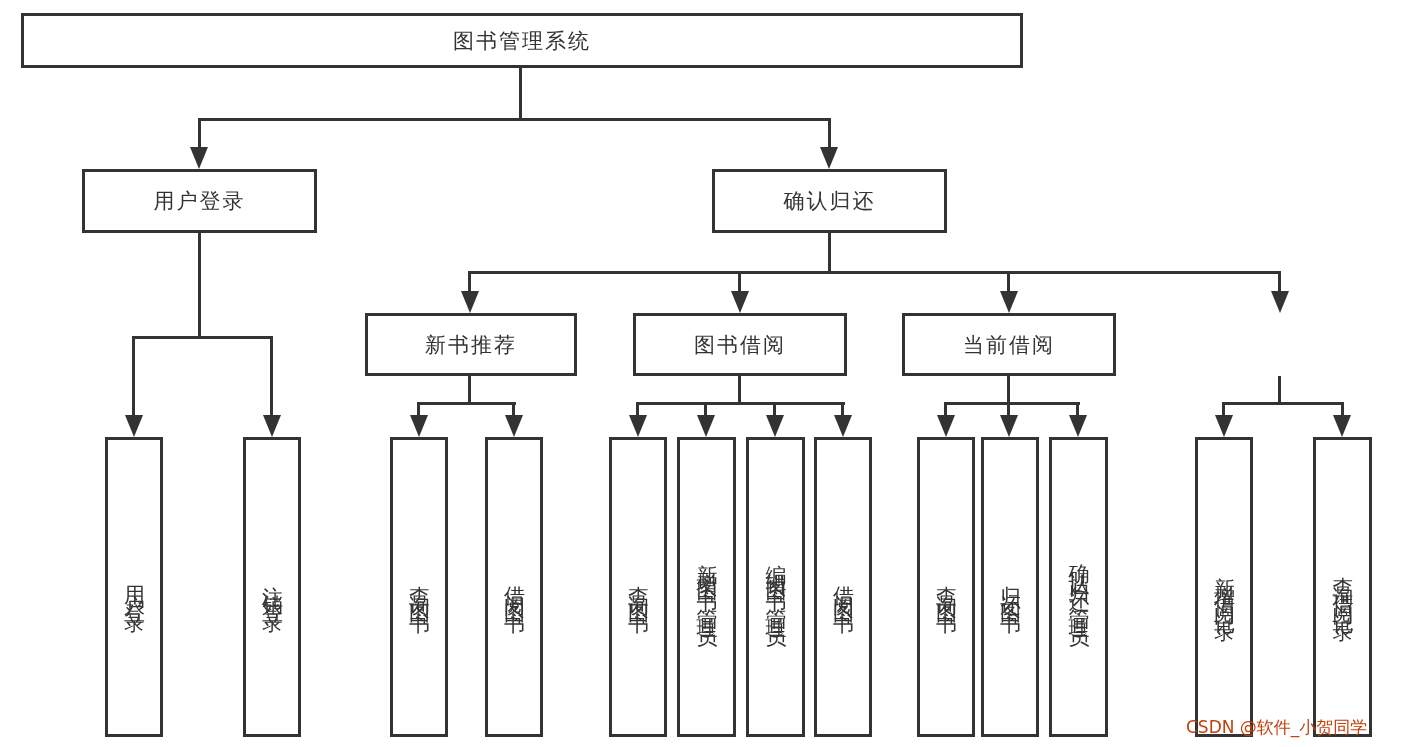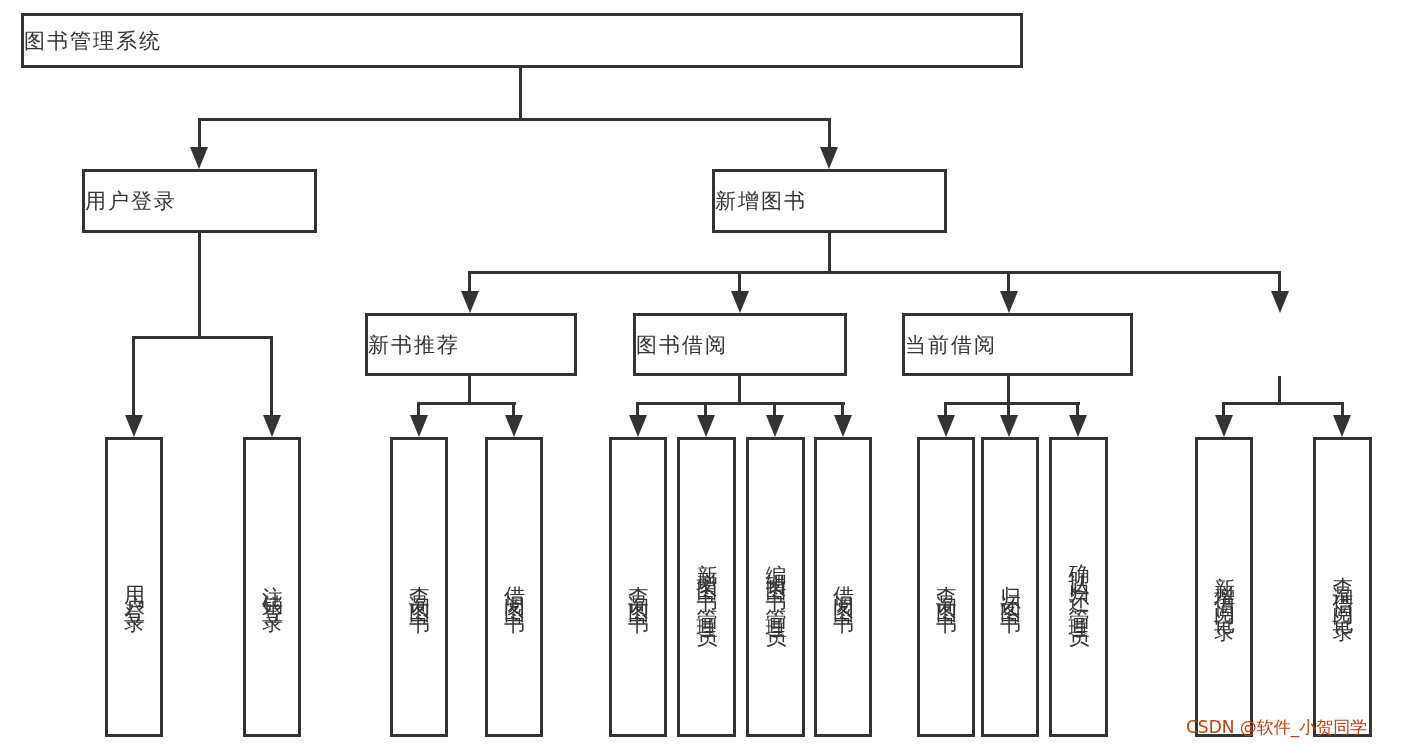--- a/index.html
+++ b/index.html
@@ -9,21 +9,21 @@
     background:#ffffff;
     font-family:"DejaVu Sans","Liberation Sans",sans-serif;
     color:#333333;
     overflow:hidden;
   }
   .box{
     position:absolute;
     box-sizing:border-box;
     border:3px solid #333333;
     background:#ffffff;
-    display:flex;align-items:center;justify-content:flex-start;
+    display:flex;align-items:center;justify-content:center;
   }
   .box .lbl{
     font-size:21px;
     letter-spacing:2px;
     color:#333333;
     white-space:nowrap;
   }
   .vbox{
     position:absolute;
     box-sizing:border-box;
@@ -71,21 +71,21 @@
   <div class="line h" style="left:198px;top:118px;width:633px"></div>
   <div class="line v" style="left:198px;top:118px;height:32px"></div>
   <div class="arr" style="left:190px;top:147px"></div>
   <div class="line v" style="left:828px;top:118px;height:32px"></div>
   <div class="arr" style="left:820px;top:147px"></div>
 
   <div class="box" style="left:82px;top:169px;width:235px;height:64px">
     <span class="lbl">用户登录</span>
   </div>
   <div class="box" style="left:712px;top:169px;width:235px;height:64px">
-    <span class="lbl">新增图书</span>
+    <span class="lbl">确认归还</span>
   </div>
 
   <div class="line v" style="left:198px;top:233px;height:106px"></div>
   <div class="line h" style="left:132px;top:336px;width:141px"></div>
   <div class="line v" style="left:132px;top:336px;height:82px"></div>
   <div class="arr" style="left:125px;top:415px"></div>
   <div class="line v" style="left:270px;top:336px;height:82px"></div>
   <div class="arr" style="left:263px;top:415px"></div>
 
   <div class="line v" style="left:828px;top:233px;height:41px"></div>
@@ -98,21 +98,21 @@
   <div class="arr" style="left:1000px;top:291px"></div>
   <div class="line v" style="left:1278px;top:271px;height:24px"></div>
   <div class="arr" style="left:1271px;top:291px"></div>
 
   <div class="box" style="left:365px;top:313px;width:212px;height:63px">
     <span class="lbl">新书推荐</span>
   </div>
   <div class="box" style="left:633px;top:313px;width:214px;height:63px">
     <span class="lbl">图书借阅</span>
   </div>
-  <div class="box" style="left:902px;top:313px;width:231px;height:63px">
+  <div class="box" style="left:902px;top:313px;width:214px;height:63px">
     <span class="lbl">当前借阅</span>
   </div>
 
   <div class="line v" style="left:468px;top:376px;height:29px"></div>
   <div class="line h" style="left:417px;top:402px;width:99px"></div>
   <div class="line v" style="left:417px;top:402px;height:16px"></div>
   <div class="arr" style="left:410px;top:415px"></div>
   <div class="line v" style="left:512px;top:402px;height:16px"></div>
   <div class="arr" style="left:505px;top:415px"></div>
 

